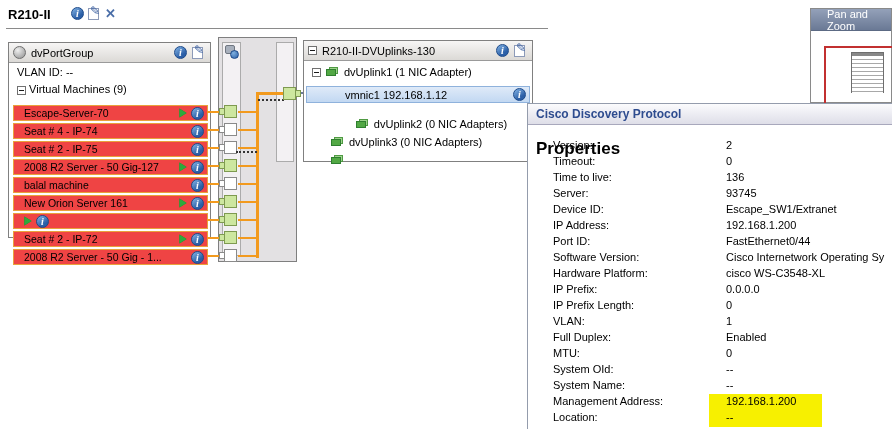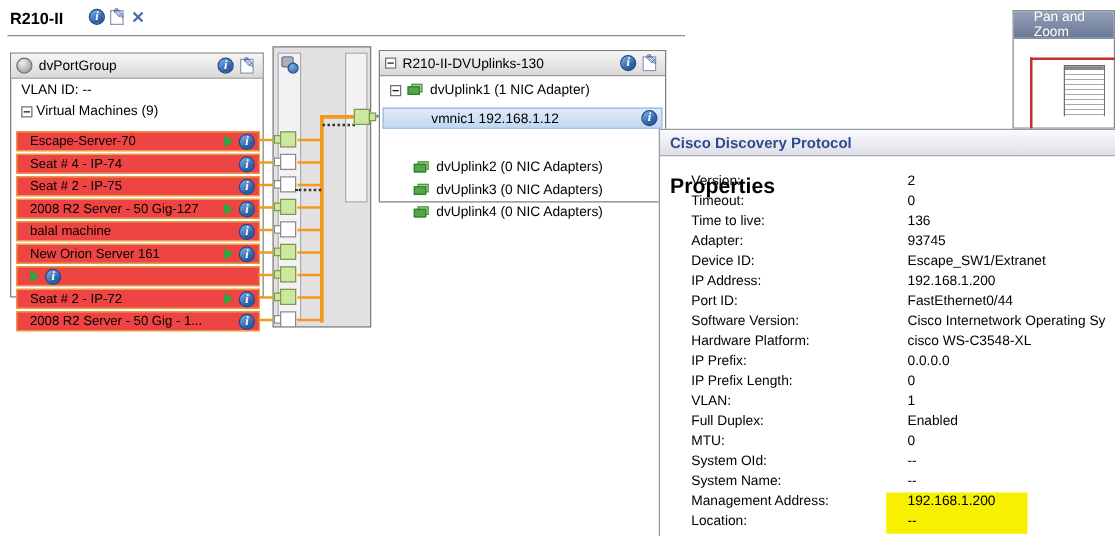--- a/index.html
+++ b/index.html
@@ -249,21 +249,21 @@
       <span class="nic-icon">
           <span class="b"></span>
           <span class="f"></span>
         </span>
       <span>dvUplink1 (1 NIC Adapter)</span>
     </div>
     <div id="vmnic-row">
       <span class="lbl">vmnic1 192.168.1.12</span>
       <span class="info-icon">i</span>
     </div>
-    <div class="up-row" style="margin-top:42px;">
+    <div class="up-row" style="margin-top:32px;justify-content:center;">
       <span class="indent"></span>
       <span class="nic-icon">
           <span class="b"></span>
           <span class="f"></span>
         </span>
       <span>dvUplink2 (0 NIC Adapters)</span>
     </div>
     <div class="up-row">
       <span class="indent"></span>
       <span class="nic-icon">
@@ -271,21 +271,20 @@
           <span class="f"></span>
         </span>
       <span>dvUplink3 (0 NIC Adapters)</span>
     </div>
     <div class="up-row">
       <span class="indent"></span>
       <span class="nic-icon">
           <span class="b"></span>
           <span class="f"></span>
         </span>
-      <span>dvUplink4 (0 NIC Adapters)</span>
     </div>
   </div>
 
   
   <div id="panzoom">
     <div class="pz-header">Pan and Zoom</div>
   </div>
   <div class="red-h"></div>
   <div class="red-v"></div>
   <div id="thumb">
@@ -297,21 +296,21 @@
   <div id="cdp">
     <div class="cdp-header">
       <span class="cdp-title">Cisco Discovery Protocol</span>
     </div>
     <div class="cdp-section">Properties</div>
     <div id="hl-marker" style="display: block;"></div>
     <div class="cdp-rows">
       <div class="cdp-row"><span class="l">Version:</span><span class="v">2</span></div>
       <div class="cdp-row"><span class="l">Timeout:</span><span class="v">0</span></div>
       <div class="cdp-row"><span class="l">Time to live:</span><span class="v">136</span></div>
-      <div class="cdp-row"><span class="l">Adapter:</span><span class="v">93745</span></div>
+      <div class="cdp-row"><span class="l">Server:</span><span class="v">93745</span></div>
       <div class="cdp-row"><span class="l">Device ID:</span><span class="v">Escape_SW1/Extranet</span></div>
       <div class="cdp-row"><span class="l">IP Address:</span><span class="v">192.168.1.200</span></div>
       <div class="cdp-row"><span class="l">Port ID:</span><span class="v">FastEthernet0/44</span></div>
       <div class="cdp-row"><span class="l">Software Version:</span><span class="v">Cisco Internetwork Operating Sy</span></div>
       <div class="cdp-row"><span class="l">Hardware Platform:</span><span class="v">cisco WS-C3548-XL</span></div>
       <div class="cdp-row"><span class="l">IP Prefix:</span><span class="v">0.0.0.0</span></div>
       <div class="cdp-row"><span class="l">IP Prefix Length:</span><span class="v">0</span></div>
       <div class="cdp-row"><span class="l">VLAN:</span><span class="v">1</span></div>
       <div class="cdp-row"><span class="l">Full Duplex:</span><span class="v">Enabled</span></div>
       <div class="cdp-row"><span class="l">MTU:</span><span class="v">0</span></div>

